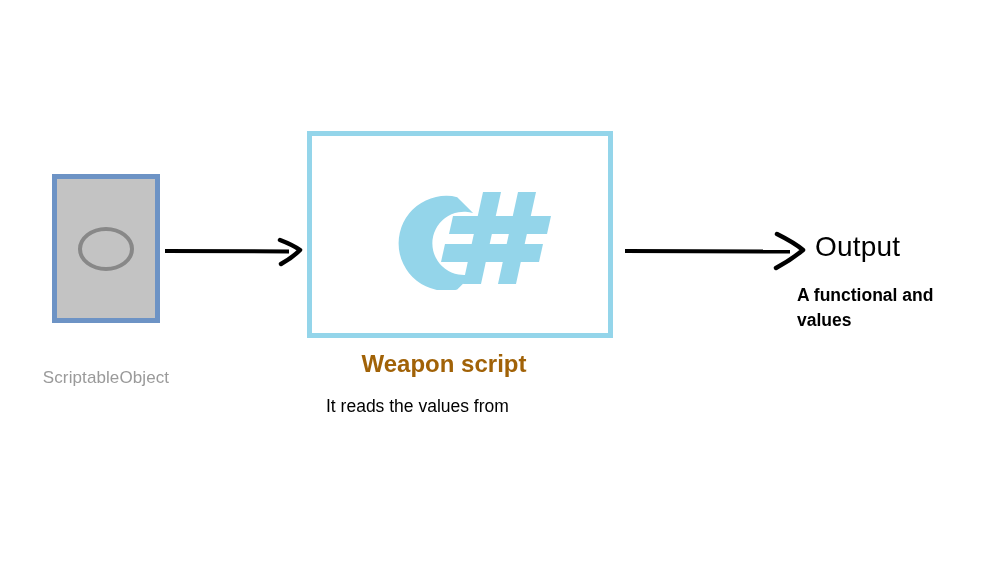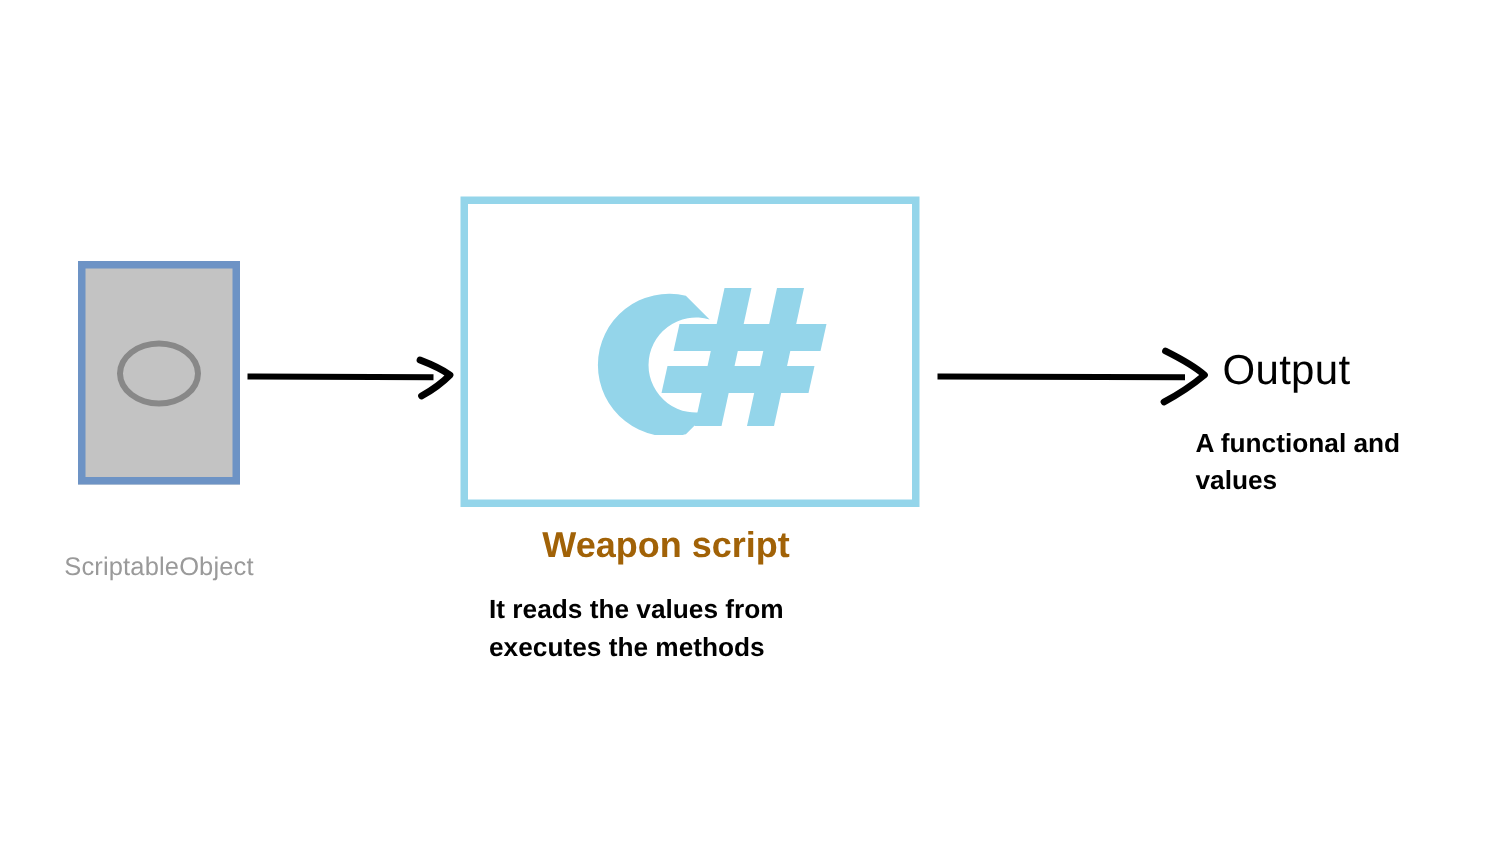--- a/index.html
+++ b/index.html
@@ -91,21 +91,21 @@
     font-weight: bold;
     color: #a16207;
     white-space: nowrap;
   }
   .weapon-desc {
     position: absolute;
     left: 326px;
     top: 394px;
     width: 290px;
     font-size: 17.5px;
-    font-weight: bold;
+    font-weight: normal;
     line-height: 24.6px;
     color: #000000;
   }
 
   
   .output-title {
     position: absolute;
     left: 815px;
     top: 231px;
     font-size: 28px;
@@ -163,21 +163,20 @@
           <polygon points="90,64 188,64 184,82 86,82"></polygon>
         </g>
       </svg>
     </div>
   </div>
 
   <div class="weapon-title">Weapon script</div>
 
   <div class="weapon-desc">
     <div>It reads the values from</div>
-    <div>executes the methods</div>
   </div>
 
   <svg id="arrow-2" class="arrow-svg" width="185" height="52">
     <path d="M2,29 L163,29.5" stroke="#000000" stroke-width="4" fill="none" stroke-linecap="square"></path>
     <path d="M152,12 Q170,21 178,28 Q166,38 151,46" stroke="#000000" stroke-width="4.5" fill="none" stroke-linecap="round" stroke-linejoin="round"></path>
   </svg>
 
   <div class="output-title">Output</div>
 
   <div class="output-desc">

